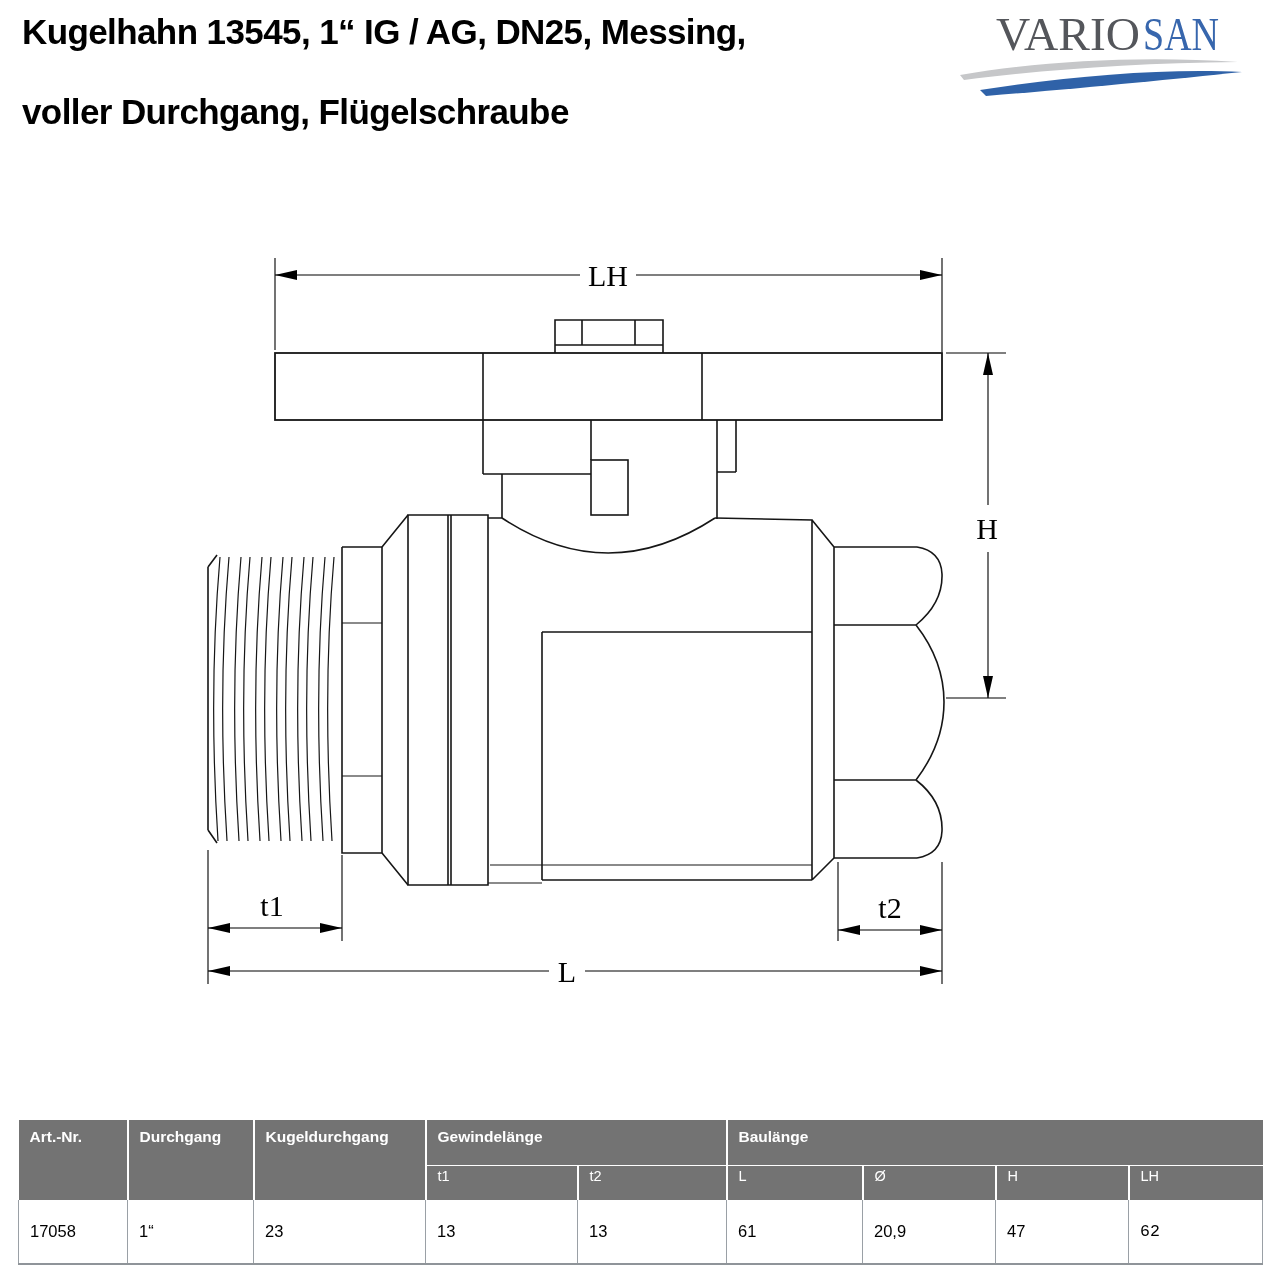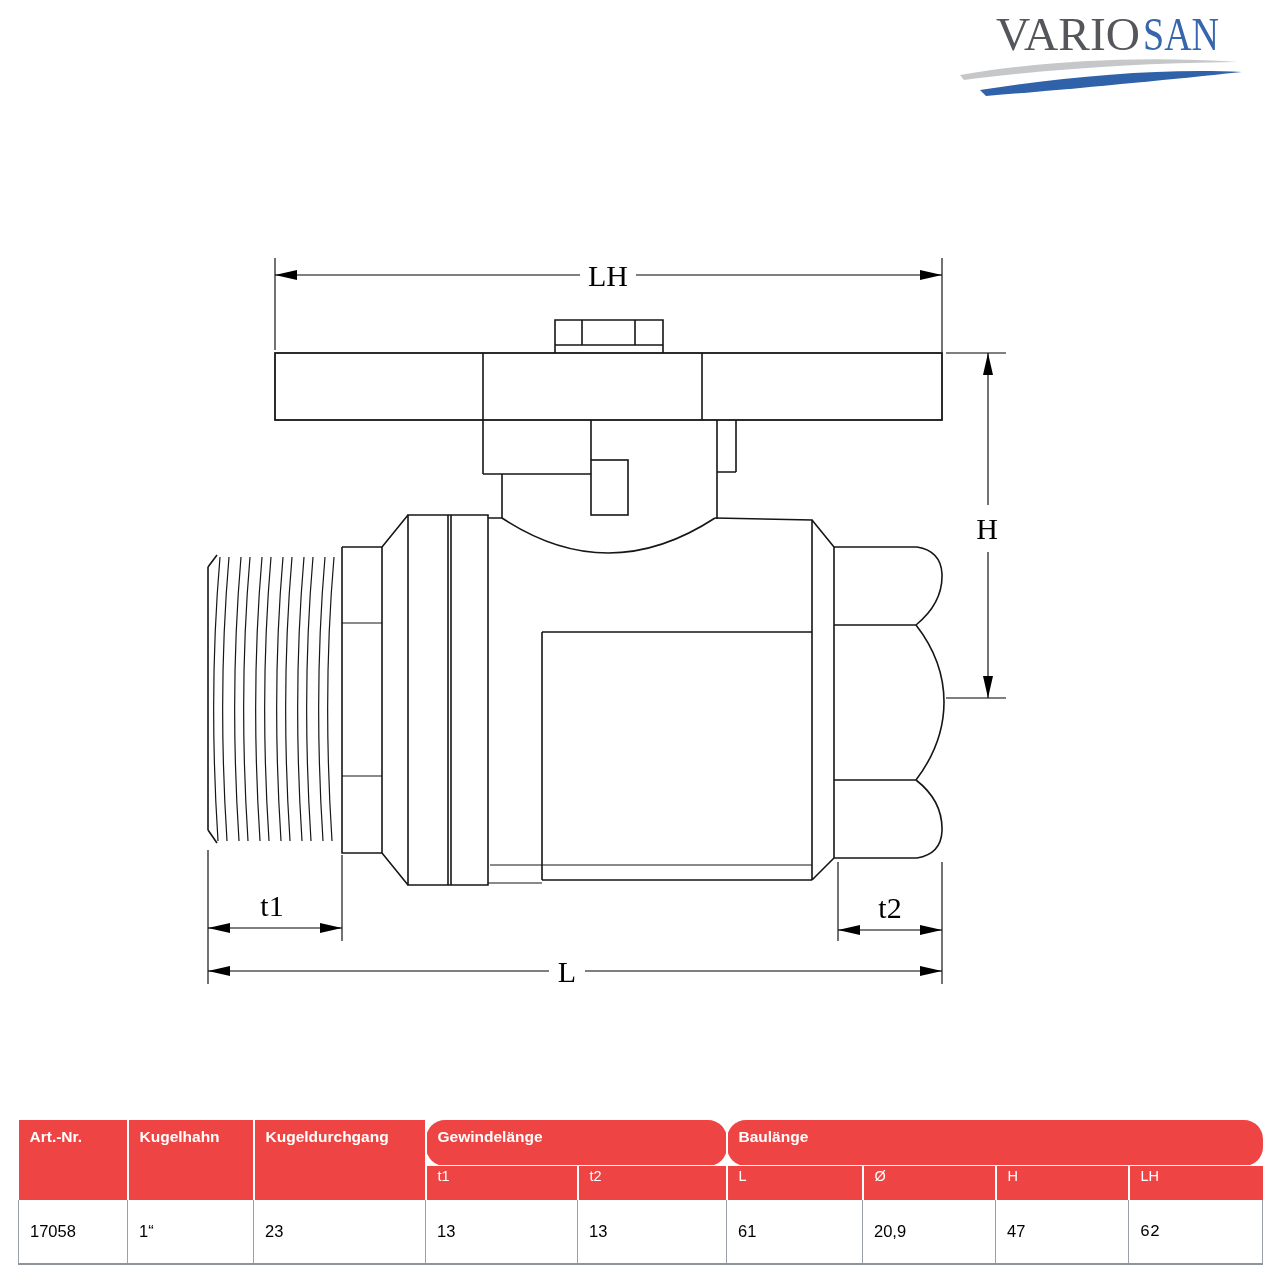--- a/index.html
+++ b/index.html
@@ -6,38 +6,41 @@
   .stage{position:relative;width:1280px;height:1280px;background:#fff;overflow:hidden;
          font-family:"Liberation Sans",sans-serif;}
   .title{position:absolute;left:22px;top:12px;width:820px;font-size:35px;font-weight:bold;
          line-height:40px;letter-spacing:-0.6px;color:#000;white-space:pre-line;}
   .logo{position:absolute;left:950px;top:6px;width:300px;height:100px;}
   .draw{position:absolute;left:0;top:0;}
   
   .spec{position:absolute;left:18px;top:1120px;width:1244px;border-collapse:collapse;
         table-layout:fixed;}
   .spec th,.spec td{margin:0;overflow:hidden;white-space:nowrap;}
-  .spec th{background:#ef4444;color:#fff;text-align:left;font-weight:bold;font-size:15.5px;
+  .spec th{background:#737373;color:#fff;text-align:left;font-weight:bold;font-size:15.5px;
            padding:8px 0 0 11px;vertical-align:top;border-right:2px solid #fff;}
   .spec th.sub{font-weight:normal;font-size:14.5px;padding-top:2px;height:32px;}
-  .spec th.grp2{border-bottom:1.5px solid rgba(255,255,255,0.75);border-radius:19px;}
+  .spec th.grp2{border-bottom:1.5px solid rgba(255,255,255,0.75);}
   .spec th:last-child{border-right:none;}
   .spec th.tall{height:72px;}
   .spec td{background:#fff;color:#000;font-size:16.5px;height:63px;padding:0 0 0 11px;
            border-right:1px solid #9aa0a6;border-bottom:2px solid #8f9499;vertical-align:middle;}
   .spec td:first-child{border-left:1px solid #9aa0a6;}
   .spec td:last-child{border-right:1px solid #9aa0a6;font-family:Liberation Mono, monospace;}
   .dimtxt{font-family:"Liberation Serif",serif;font-size:30px;fill:#000;}
   .logotxt{font-family:"Liberation Serif",serif;font-size:46px;}
 </style>
 </head>
 <body>
 
 <div class="stage">
 
+  <div class="title"><span>Kugelhahn 13545, 1“ IG / AG, DN25, Messing,</span><br>
+    <span>voller Durchgang, Flügelschraube</span>
+  </div>
 
   <svg class="logo" viewBox="0 0 300 100">
     <text class="logotxt" x="46" y="44" textLength="144" lengthAdjust="spacingAndGlyphs" fill="#54565B">VARIO</text>
     <text class="logotxt" x="193" y="44" textLength="76" lengthAdjust="spacingAndGlyphs" fill="#3766AD">SAN</text>
     <path fill="#C6C7C9" d="M10,69 C85,56 185,49 288,56 C185,57 92,64 14,74 Z"></path>
     <path fill="#2F62A8" d="M30,84 C120,70 215,62 292,66 C215,74 135,82 36,90 Z"></path>
   </svg>
 
   <svg class="draw" width="1280" height="1110" viewBox="0 0 1280 1110">
     <g stroke="#161616" fill="none" stroke-width="1.6">
@@ -124,21 +127,21 @@
       <col style="width:152px">
         <col style="width:149px">
         <col style="width:136px">
       <col style="width:133px">
         <col style="width:133px">
         <col style="width:134px">
     </colgroup>
     <tbody>
         <tr>
       <th rowspan="2" class="tall">Art.-Nr.</th>
-      <th rowspan="2">Kugelhahn</th>
+      <th rowspan="2">Durchgang</th>
       <th rowspan="2">Kugeldurchgang</th>
       <th colspan="2" class="grp2">Gewindelänge</th>
       <th colspan="4" class="grp2">Baulänge</th>
     </tr>
     <tr>
       <th class="sub">t1</th>
       <th class="sub">t2</th>
       <th class="sub">L</th>
       <th class="sub">Ø</th>
       <th class="sub">H</th>

